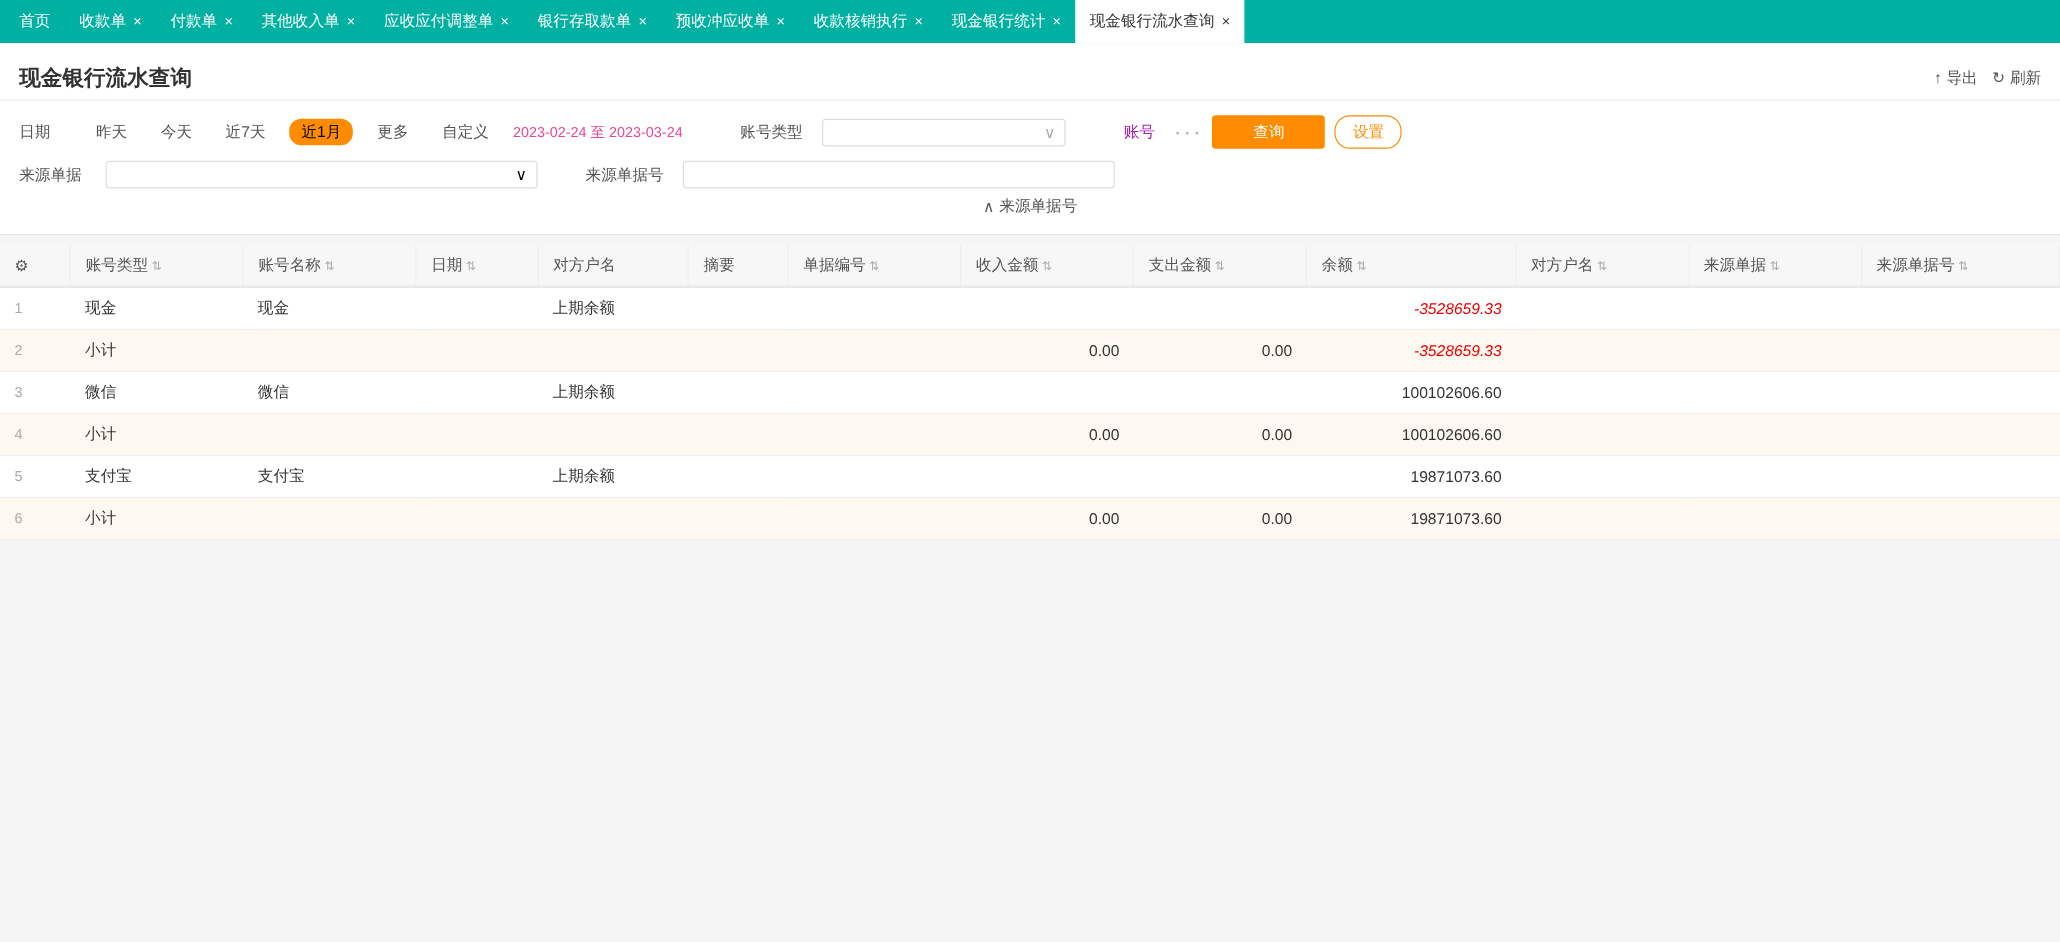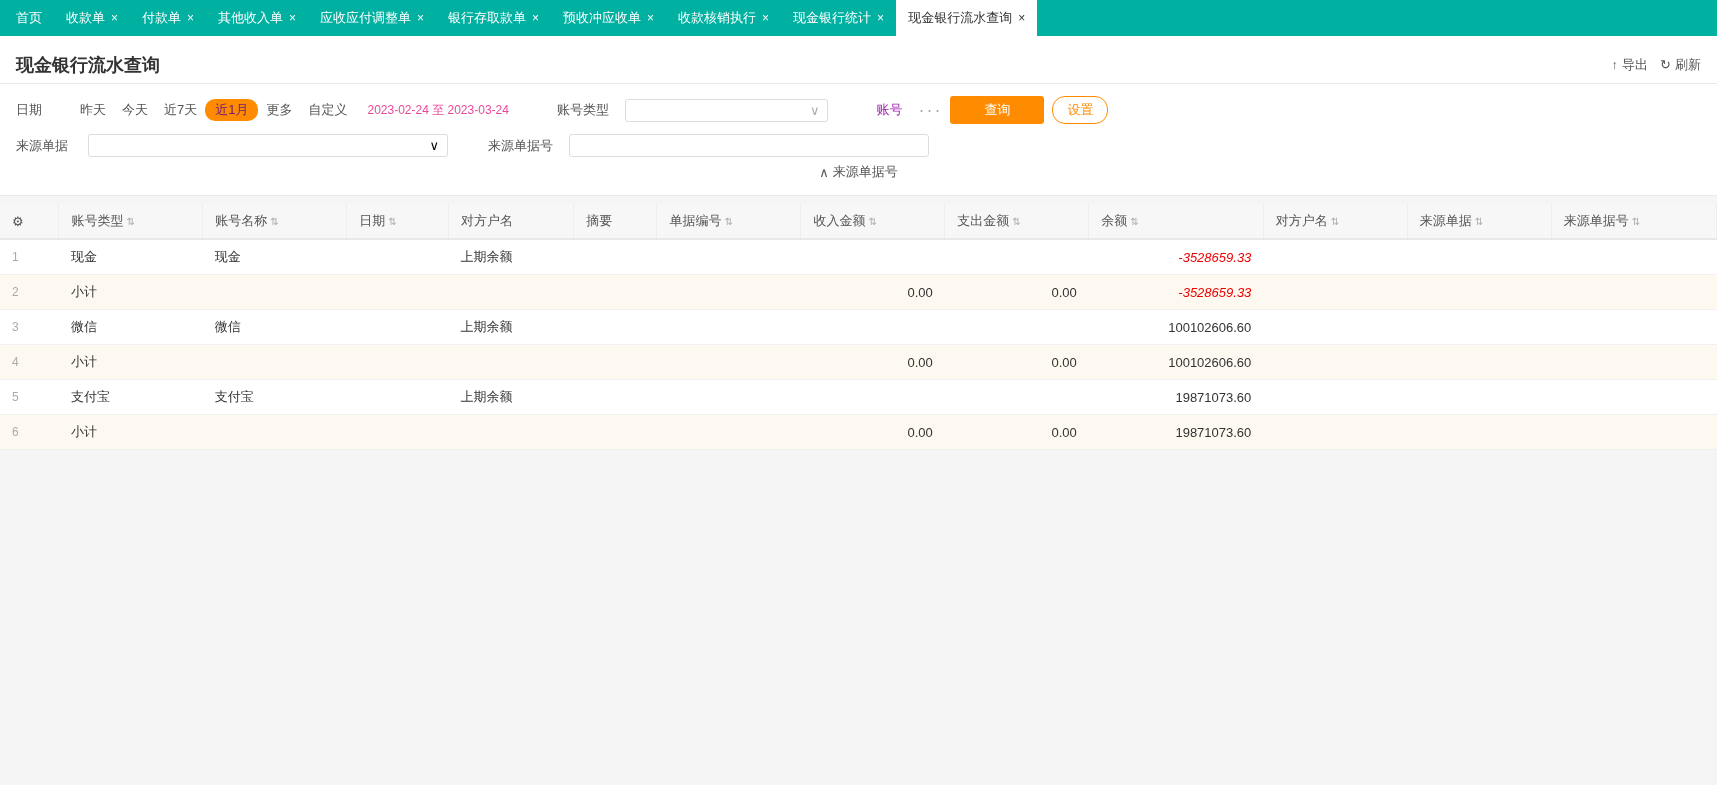--- a/index.html
+++ b/index.html
@@ -79,32 +79,32 @@
     }
     .filter-label {
       color: #555;
       margin-right: 8px;
       white-space: nowrap;
       min-width: 40px;
     }
     .date-options {
       display: flex;
       align-items: center;
-      gap: 0;
+      gap: 12px;
     }
     .date-btn {
       padding: 2px 8px;
       cursor: pointer;
       color: #555;
       border-radius: 3px;
       font-size: 13px;
     }
     .date-btn.active {
       background: #ff8c00;
-      color: #701a75;
+      color: #000000;
       border-radius: 10px;
       padding: 2px 10px;
     }
     .date-range {
       color: #ec4899;
       font-size: 12px;
       margin-left: 4px;
     }
     .select-wrapper {
       display: flex;

